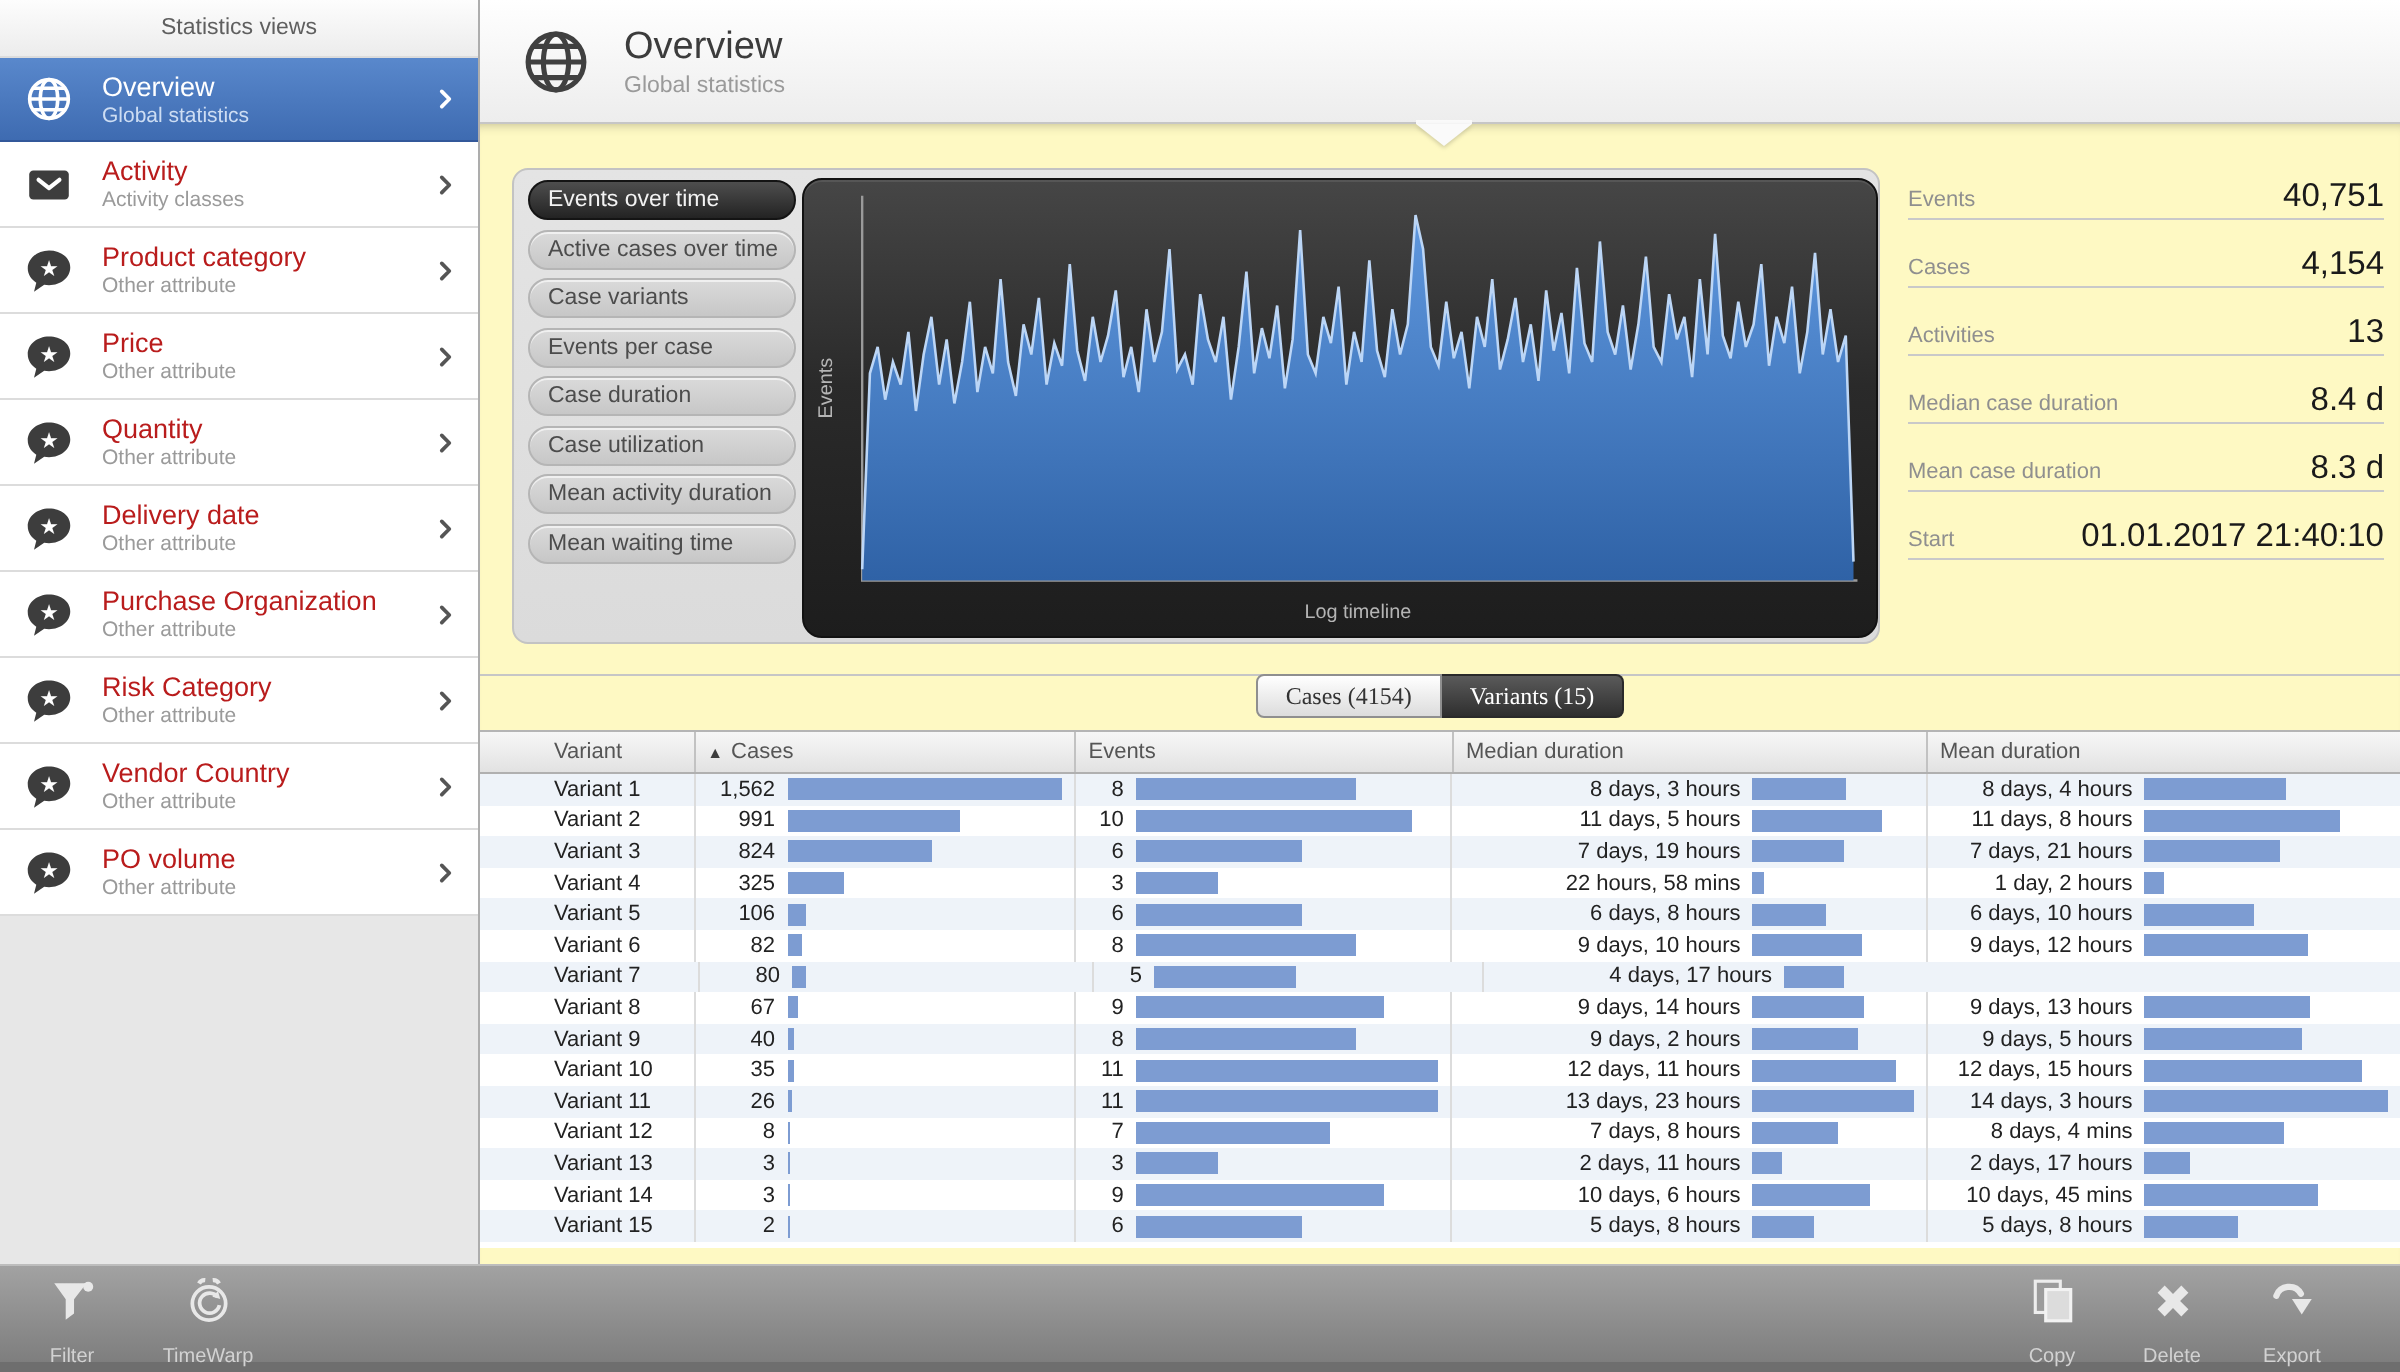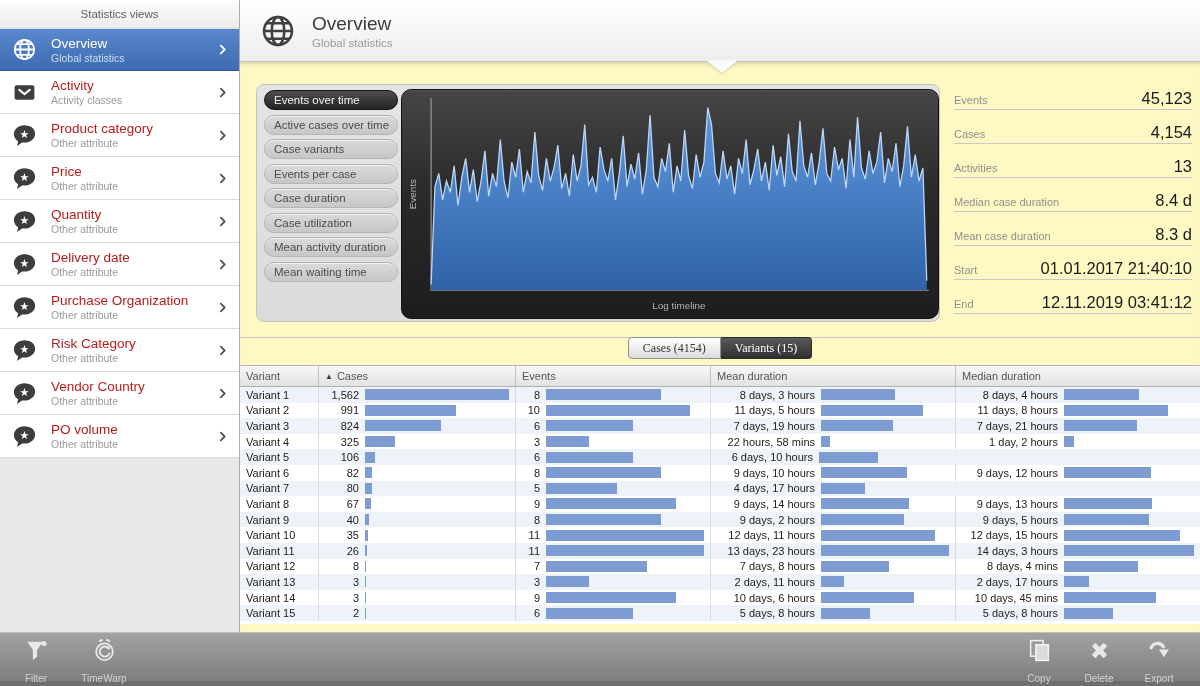--- a/index.html
+++ b/index.html
@@ -84,42 +84,42 @@
   
   .table{position:absolute;left:0;right:0;top:303px;bottom:8px;background:#fff;
          border-top:1px solid #b5b5b5;overflow:hidden;}
   .t-header{height:20px;background:linear-gradient(#f7f7f7,#e2e2e2);
             border-bottom:1px solid #b0b0b0;display:flex;font-size:11px;color:#555;}
   .t-header .cell{border-left:1px solid #c2c2c2;}
   .t-row{height:15.6px;display:flex;font-size:11px;color:#222;cursor:default;}
   .t-row:nth-child(odd){background:#eef3f9;}
   .cell{display:flex;align-items:center;box-sizing:border-box;height:100%;}
   .t-row .cell{border-left:1px solid #dcdcdc;}
-  .c-variant{width:78px;padding-left:6px;border-left:none!important;}
+  .c-variant{width:78px;padding-left:6px;border-left:none!important;margin-left:31px;}
   .c-cases{width:197px;}
   .c-events{width:195px;}
-  .c-median{width:245px;}
+  .c-median{width:245px;padding-left:40px;}
   .c-mean{width:245px;}
   .hpad{padding-left:6px;}
   .num{text-align:right;white-space:nowrap;}
   .nc{width:40px;padding-right:3px;}
   .ne{width:24px;padding-right:3px;}
   .nm{width:104px;padding-right:3px;}
   .nn{width:102px;padding-right:3px;}
   .bar-track{flex:1;height:11px;margin:0 6px 0 3px;position:relative;display:block;}
   .bar{position:absolute;left:0;top:0;bottom:0;background:var(--bar);}
   .sort-icon{font-size:8px;color:#3c3c3c;margin-right:4px;}
 
   
   .toolbar{position:absolute;left:0;right:0;bottom:0;height:54px;box-sizing:border-box;
            background:linear-gradient(180deg,#a2a2a2,#7e7e7e);
            border-top:1px solid #bdbdbd;border-bottom:5px solid #6e6e6e;}
   .tool-group{position:absolute;top:5px;display:flex;}
   .tool-group.left{left:10px;gap:16px;}
-  .tool-group.right{right:15px;gap:8px;}
+  .tool-group.right{right:28px;gap:8px;}
   .tool-btn{width:52px;display:flex;flex-direction:column;align-items:center;
             color:#e8e8e8;cursor:pointer;}
   .tool-btn svg{width:25px;height:25px;display:block;}
   .tool-label{font-size:10px;color:#d2d2d2;margin-top:10px;}
 </style>
 </head>
 <body>
 
 <div class="app">
   <div class="sidebar">
@@ -341,62 +341,58 @@
               <path d="M28.0,196.3 L31.9,97.5 L35.8,84.2 L39.6,110.8 L43.5,91.8 L47.4,103.2 L51.3,76.6 L55.1,116.5 L59.0,88.0 L62.9,69.0 L66.8,103.2 L70.6,80.4 L74.5,112.7 L78.4,91.8 L82.3,61.4 L86.1,107.0 L90.0,84.2 L93.9,97.5 L97.8,50.0 L101.6,91.8 L105.5,108.9 L109.4,72.8 L113.3,88.0 L117.1,59.5 L121.0,103.2 L124.9,82.3 L128.8,93.7 L132.7,42.4 L136.5,86.1 L140.4,101.3 L144.3,69.0 L148.2,91.8 L152.0,78.5 L155.9,55.7 L159.8,99.4 L163.7,84.2 L167.5,107.0 L171.4,65.2 L175.3,91.8 L179.2,76.6 L183.0,34.8 L186.9,95.6 L190.8,88.0 L194.7,103.2 L198.5,57.6 L202.4,80.4 L206.3,91.8 L210.2,69.0 L214.0,110.8 L217.9,84.2 L221.8,46.2 L225.7,97.5 L229.6,74.7 L233.4,89.9 L237.3,63.3 L241.2,105.1 L245.1,80.4 L248.9,25.3 L252.8,88.0 L256.7,97.5 L260.6,69.0 L264.4,82.3 L268.3,53.8 L272.2,103.2 L276.1,76.6 L279.9,91.8 L283.8,40.5 L287.7,86.1 L291.6,99.4 L295.4,65.2 L299.3,88.0 L303.2,72.8 L307.1,17.7 L310.9,34.8 L314.8,84.2 L318.7,93.7 L322.6,61.4 L326.4,89.9 L330.3,76.6 L334.2,105.1 L338.1,69.0 L342.0,84.2 L345.8,50.0 L349.7,95.6 L353.6,80.4 L357.5,59.5 L361.3,91.8 L365.2,72.8 L369.1,101.3 L373.0,55.7 L376.8,86.1 L380.7,67.1 L384.6,97.5 L388.5,44.3 L392.3,82.3 L396.2,91.8 L400.1,31.0 L404.0,76.6 L407.8,88.0 L411.7,63.3 L415.6,95.6 L419.5,72.8 L423.3,38.6 L427.2,84.2 L431.1,91.8 L435.0,57.6 L438.9,80.4 L442.7,69.0 L446.6,99.4 L450.5,50.0 L454.4,88.0 L458.2,27.2 L462.1,78.5 L466.0,89.9 L469.9,61.4 L473.7,84.2 L477.6,72.8 L481.5,42.4 L485.4,93.7 L489.2,69.0 L493.1,82.3 L497.0,53.8 L500.9,97.5 L504.7,76.6 L508.6,36.7 L512.5,88.0 L516.4,65.2 L520.2,91.8 L524.1,78.5 L528.0,192.5" fill="none" stroke="#bcd6f6" stroke-width="1.3"></path>
               <text x="13" y="105" transform="rotate(-90 13 105)" text-anchor="middle" font-size="10" fill="#b5b5b5">Events</text>
               <text x="278" y="221" text-anchor="middle" font-size="10" fill="#b5b5b5">Log timeline</text>
             </svg>
           </div>
       </div>
 
       <div class="stats" id="stats">
           <div class="stat-row">
             <span class="stat-label">Events</span>
-            <span class="stat-value">45,123</span>
+            <span class="stat-value">40,751</span>
           </div>
           <div class="stat-row">
             <span class="stat-label">Cases</span>
             <span class="stat-value">4,154</span>
           </div>
           <div class="stat-row">
             <span class="stat-label">Activities</span>
             <span class="stat-value">13</span>
           </div>
           <div class="stat-row">
             <span class="stat-label">Median case duration</span>
             <span class="stat-value">8.4 d</span>
           </div>
           <div class="stat-row">
             <span class="stat-label">Mean case duration</span>
             <span class="stat-value">8.3 d</span>
           </div>
           <div class="stat-row">
             <span class="stat-label">Start</span>
             <span class="stat-value">01.01.2017 21:40:10</span>
-          </div>
-          <div class="stat-row">
-            <span class="stat-label">End</span>
-            <span class="stat-value">12.11.2019 03:41:12</span>
           </div>
         </div>
 
       <div class="tab-strip">
         <div class="tabs" id="tabs">
             <div class="tab light">Cases (4154)</div>
             <div class="tab dark">Variants (15)</div>
           </div>
       </div>
 
       <div class="table">
         <div class="t-header" id="t-header">
             <div class="cell c-variant hpad">Variant</div>
             <div class="cell c-cases hpad"><span class="sort-icon">▲</span>Cases</div>
             <div class="cell c-events hpad">Events</div>
+            <div class="cell c-median hpad">Median duration</div>
             <div class="cell c-mean hpad">Mean duration</div>
-            <div class="cell c-median hpad">Median duration</div>
           </div>
         <div id="t-body">
             <div class="t-row">
               <div class="cell c-variant">Variant 1</div>
               <div class="cell c-cases">
                 <span class="num nc">1,562</span>
                 <span class="bar-track">
                   <span class="bar" style="width:100%"></span>
                 </span>
               </div>
@@ -505,20 +501,26 @@
               <div class="cell c-cases">
                 <span class="num nc">106</span>
                 <span class="bar-track">
                   <span class="bar" style="width:7%"></span>
                 </span>
               </div>
               <div class="cell c-events">
                 <span class="num ne">6</span>
                 <span class="bar-track">
                   <span class="bar" style="width:55%"></span>
+                </span>
+              </div>
+              <div class="cell c-median">
+                <span class="num nm">6 days, 8 hours</span>
+                <span class="bar-track">
+                  <span class="bar" style="width:45%"></span>
                 </span>
               </div>
               <div class="cell c-mean">
                 <span class="num nn">6 days, 10 hours</span>
                 <span class="bar-track">
                   <span class="bar" style="width:45%"></span>
                 </span>
               </div>
             </div>
             <div class="t-row">

